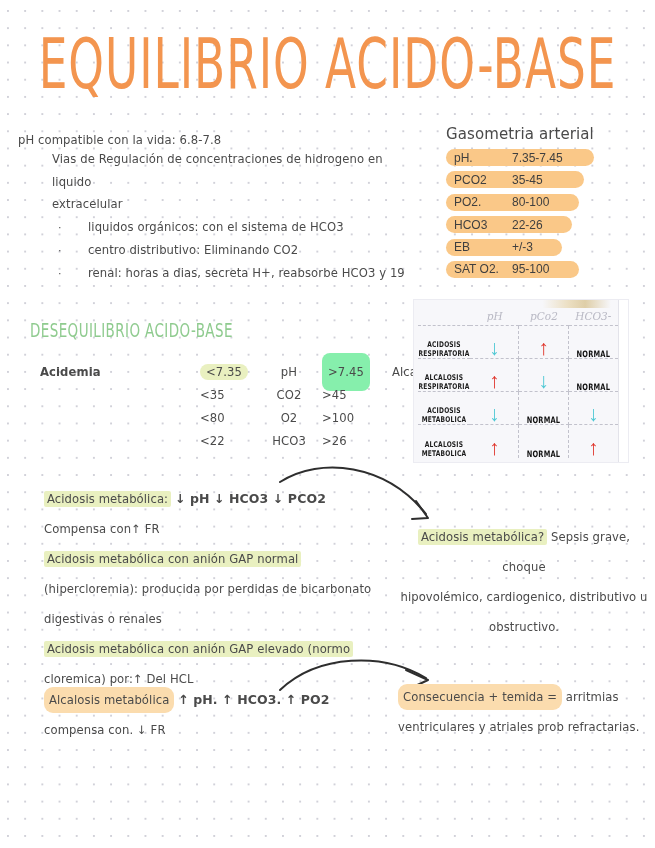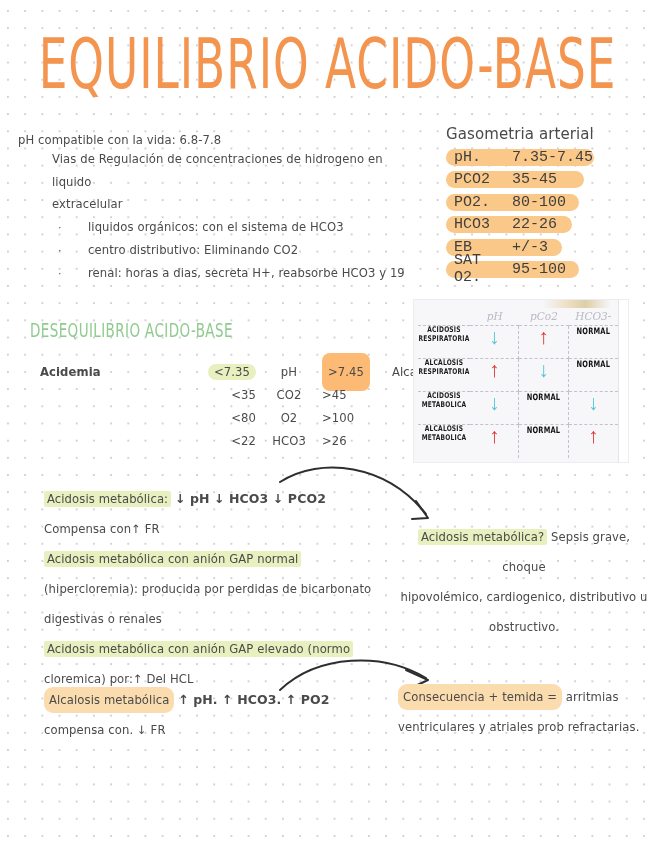--- a/index.html
+++ b/index.html
@@ -62,61 +62,61 @@
   #gaso{position:absolute;left:446px;top:124px;width:190px;}
   #gaso .gtitle{margin-bottom:4px;font-size:15px;}
   .grow{
     position:relative;height:19px;margin-bottom:3.4px;
     display:flex;align-items:center;
   }
   .grow .hl{
     position:absolute;left:0;top:1px;height:17px;
     background:#fac888;border-radius:9px;z-index:0;
   }
-  .grow .gk,.grow .gv{position:relative;z-index:1;font-size:15px;color:#3f3f3f;font-family:Liberation Mono, monospace;}
+  .grow .gk,.grow .gv{position:relative;z-index:1;font-size:12px;color:#3f3f3f;}
   .grow .gk{margin-left:8px;width:58px;}
   .grow .gv{}
 
   
   #deseq{
     position:absolute;left:30px;top:319px;
     font-family:"DejaVu Sans Condensed","Liberation Sans",sans-serif;
     font-size:15px;color:#8fcb8f;letter-spacing:.4px;
     transform:scaleY(1.25);transform-origin:left top;
     white-space:nowrap;
   }
 
   
   #cmp{position:absolute;left:40px;top:362px;width:360px;}
   .crow{position:relative;height:23px;}
   .c-left {position:absolute;left:0;   top:0;width:96px;text-align:left;font-weight:bold;}
-  .c-lo   {position:absolute;left:160px;top:0;width:56px;text-align:right;}
+  .c-lo   {position:absolute;left:160px;top:0;width:56px;text-align:left;}
   .c-mid  {position:absolute;left:222px;top:0;width:54px;text-align:center;}
   .c-hi   {position:absolute;left:282px;top:0;width:56px;text-align:left;}
   .c-right{position:absolute;left:352px;top:0;width:90px;text-align:left;}
   .mark-g{background:#e9f0c0;border-radius:8px;padding:1px 6px;}
-  .mark-o{background:#fdba74;border-radius:8px;padding:12px 6px;}
+  .mark-o{background:#86efac;border-radius:8px;padding:12px 6px;}
 
   
   #photo{
     position:absolute;left:414px;top:300px;width:214px;height:162px;
     background:#f7f7fa;
     box-shadow:0 0 0 1px #ececf2;
     overflow:hidden;
   }
   #photo .ptbl{
     position:absolute;left:4px;top:6px;right:10px;bottom:4px;
     display:grid;
     grid-template-columns:52px 1fr 1fr 1fr;
     grid-template-rows:20px 1fr 1fr 1fr 1fr;
   }
   #photo .pc{
     border-right:1.4px dashed #c2c2cc;
     border-bottom:1.4px dashed #c2c2cc;
-    display:flex;align-items:flex-start;justify-content:center;
+    display:flex;align-items:flex-end;justify-content:center;
     text-align:center;
   }
   #photo .pc.norb{border-right:none;}
   #photo .phd{
     font-family:"DejaVu Serif","Liberation Serif",serif;
     font-style:italic;font-size:10.5px;color:#b9b9c4;
     border-bottom:1.4px dashed #c2c2cc;
     display:flex;align-items:center;justify-content:center;
   }
   #photo .plbl{

